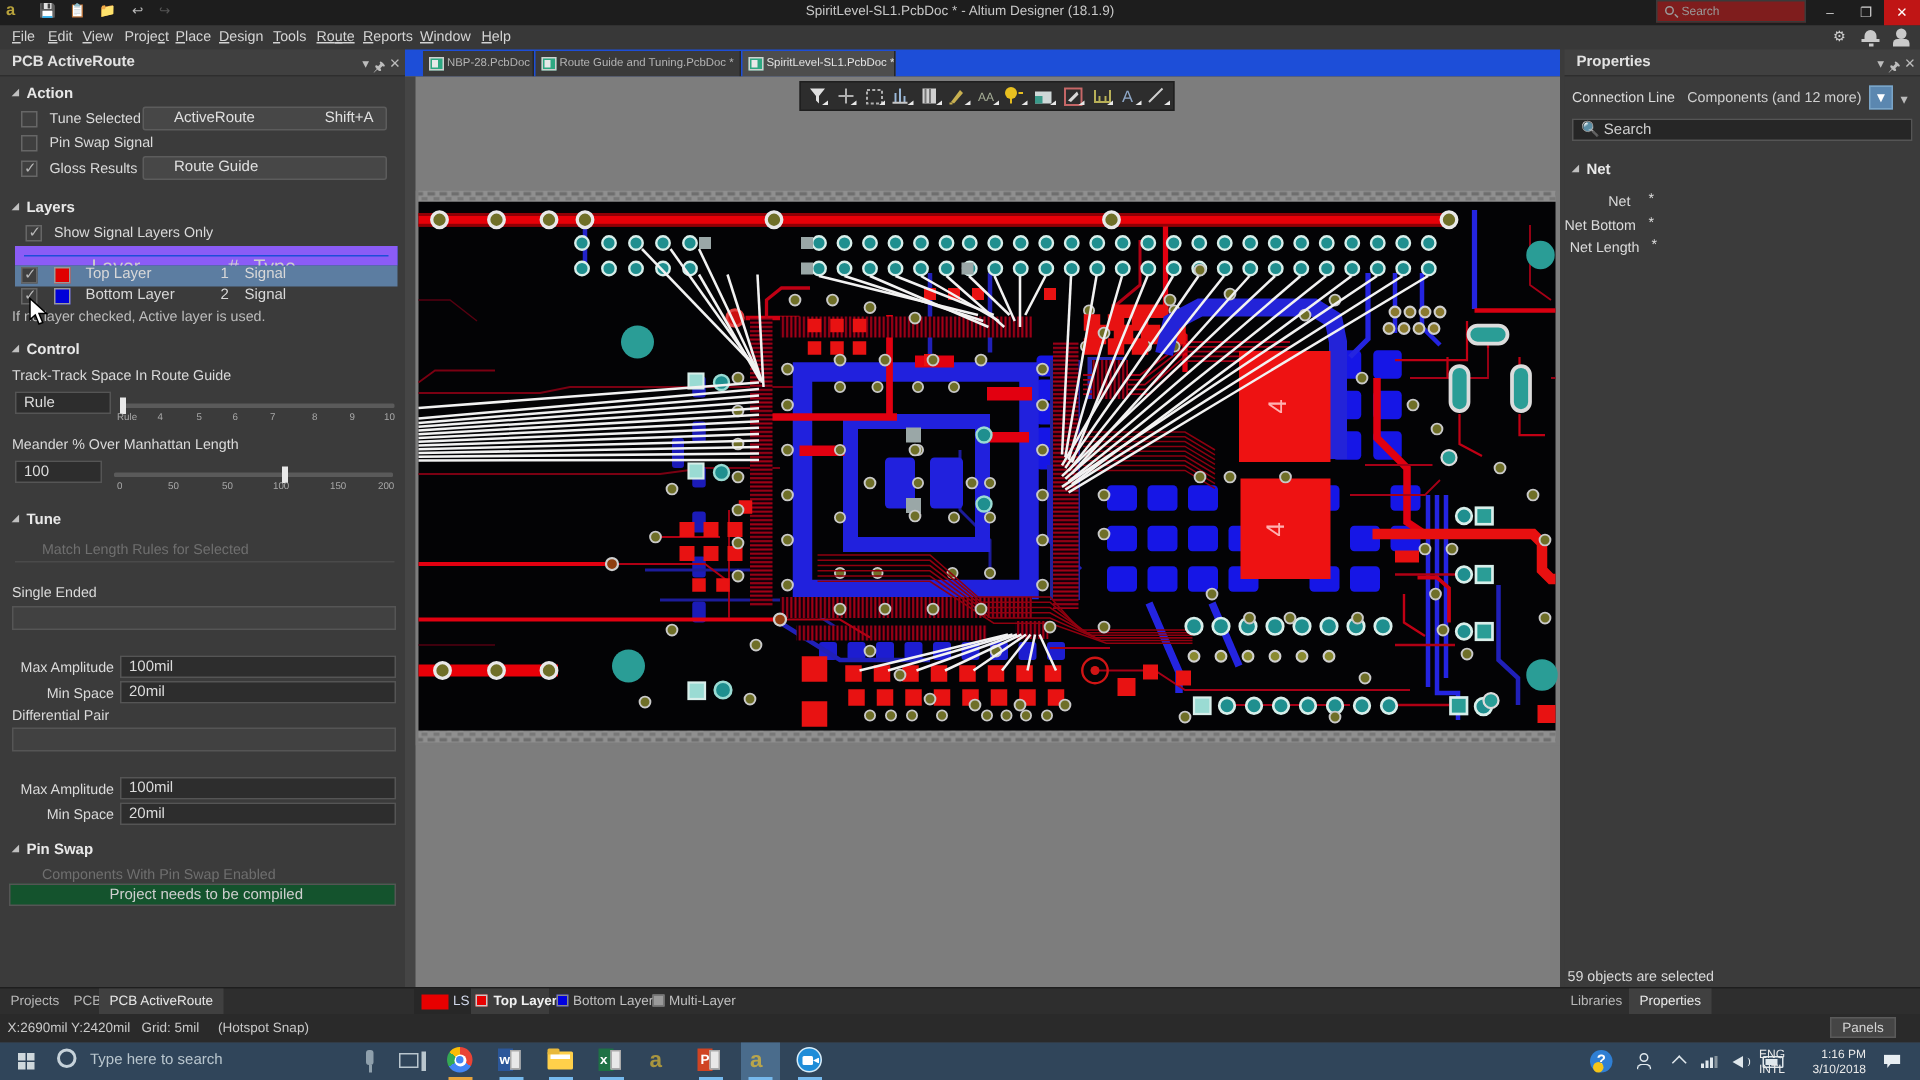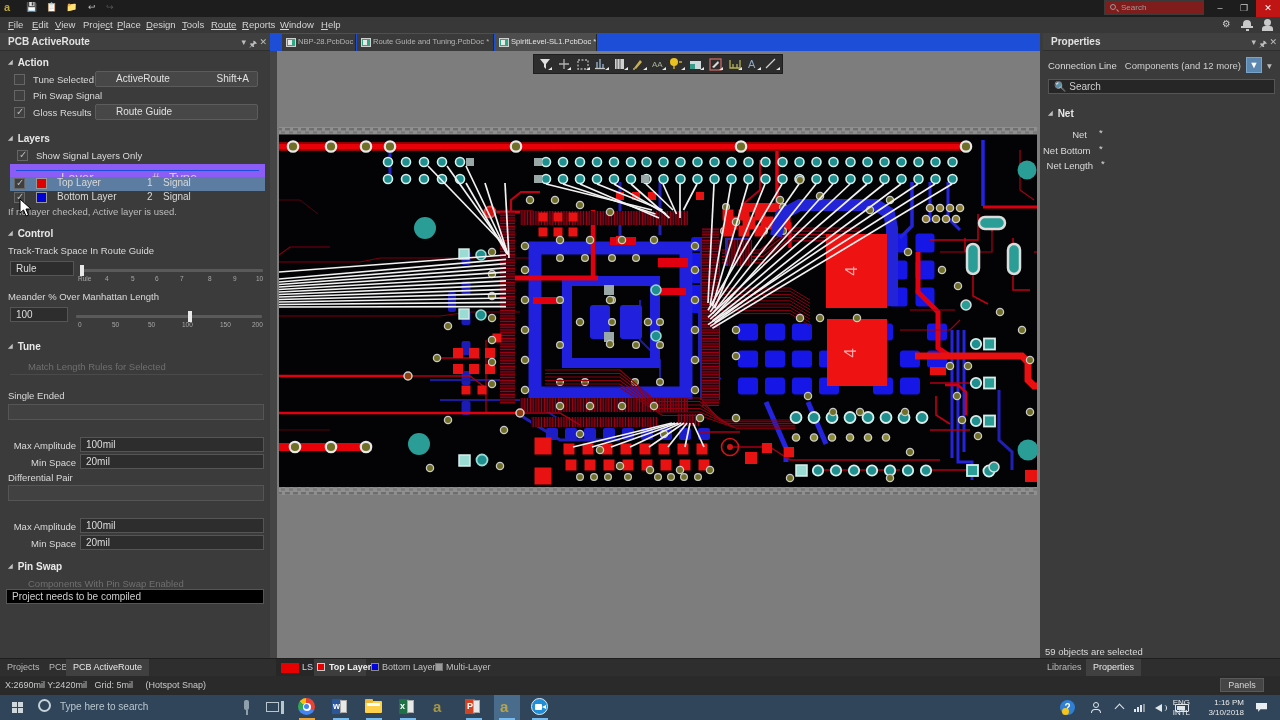--- a/index.html
+++ b/index.html
@@ -60,20 +60,21 @@
 </head>
 <body>
 
 <div id="titlebar">
   <div class="tb-ico" style="left:4px;top:1px;color:#b9a33c;font-weight:bold;font-size:11px;">a</div>
   <div class="tb-ico" style="left:26px;">💾</div>
   <div class="tb-ico" style="left:46px;">📋</div>
   <div class="tb-ico" style="left:66px;color:#c9a64e;">📁</div>
   <div class="tb-ico" style="left:88px;">↩</div>
   <div class="tb-ico" style="left:106px;color:#555;">↪</div>
+  <div class="ttext">SpiritLevel-SL1.PcbDoc * - Altium Designer (18.1.9)</div>
   <div id="searchbox"><span class="mag"></span>Search</div>
   <div class="wbtn" style="right:48px;">–</div>
   <div class="wbtn" style="right:24px;">❐</div>
   <div class="wbtn" style="right:0; background:#c01515; color:#fff;">✕</div>
 </div>
 
 <div id="menubar">
   <span class="mi" style="left:8px;"><u>F</u>ile</span>
   <span class="mi" style="left:32px;"><u>E</u>dit</span>
   <span class="mi" style="left:55px;"><u>V</u>iew</span>
@@ -181,21 +182,21 @@
   <div class="inp" style="left:80px;top:421px;width:184px;height:15px;line-height:14px;">20mil</div>
   <div class="lbl" style="left:8px;top:439px;">Differential Pair</div>
   <div class="inp" style="left:8px;top:452px;width:256px;height:16px;background:#414141;"></div>
   <div class="lbl" style="left:0;width:76px;top:488px;text-align:right;">Max Amplitude</div>
   <div class="inp" style="left:80px;top:485px;width:184px;height:15px;line-height:14px;">100mil</div>
   <div class="lbl" style="left:0;width:76px;top:505px;text-align:right;">Min Space</div>
   <div class="inp" style="left:80px;top:502px;width:184px;height:15px;line-height:14px;">20mil</div>
 
   <div class="sechead" style="left:8px;top:528px;">Pin Swap</div>
   <div class="glbl" style="left:28px;top:545px;">Components With Pin Swap Enabled</div>
-  <div class="inp" style="left:6px;top:556px;width:258px;height:15px;line-height:14px;background:#000000;color:#cfcfcf;">Project needs to be compiled</div>
+  <div class="inp" style="left:6px;top:556px;width:258px;height:15px;line-height:14px;background:#14532d;color:#cfcfcf;text-align:center;">Project needs to be compiled</div>
 </div>
 
 <div id="tabbar">
   <div class="dtab" style="left:12px;width:74px;">
       <span class="dico"></span>
       <span style="position:absolute;left:16px;top:3px;">NBP-28.PcbDoc</span>
     </div>
   <div class="dtab" style="left:87px;width:137px;">
       <span class="dico"></span>
       <span style="position:absolute;left:16px;top:3px;">Route Guide and Tuning.PcbDoc *</span>

